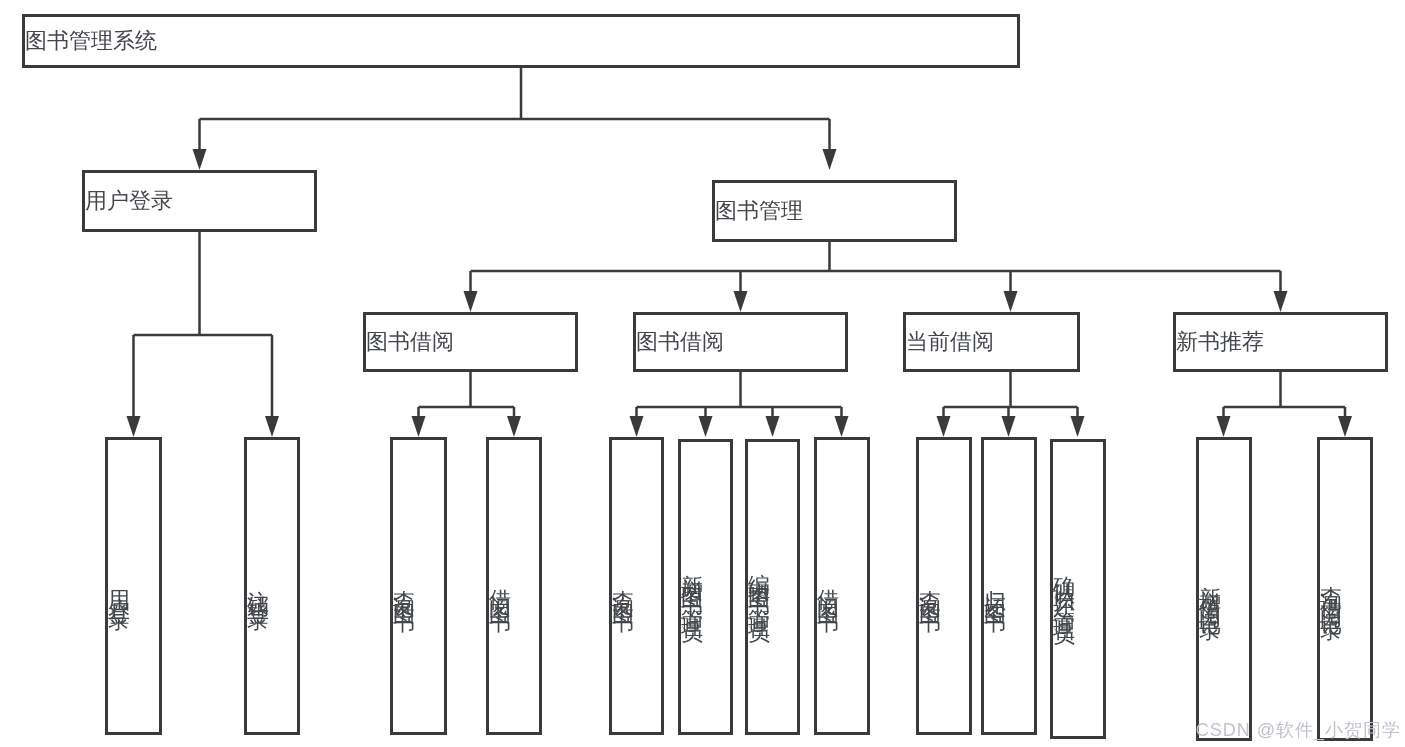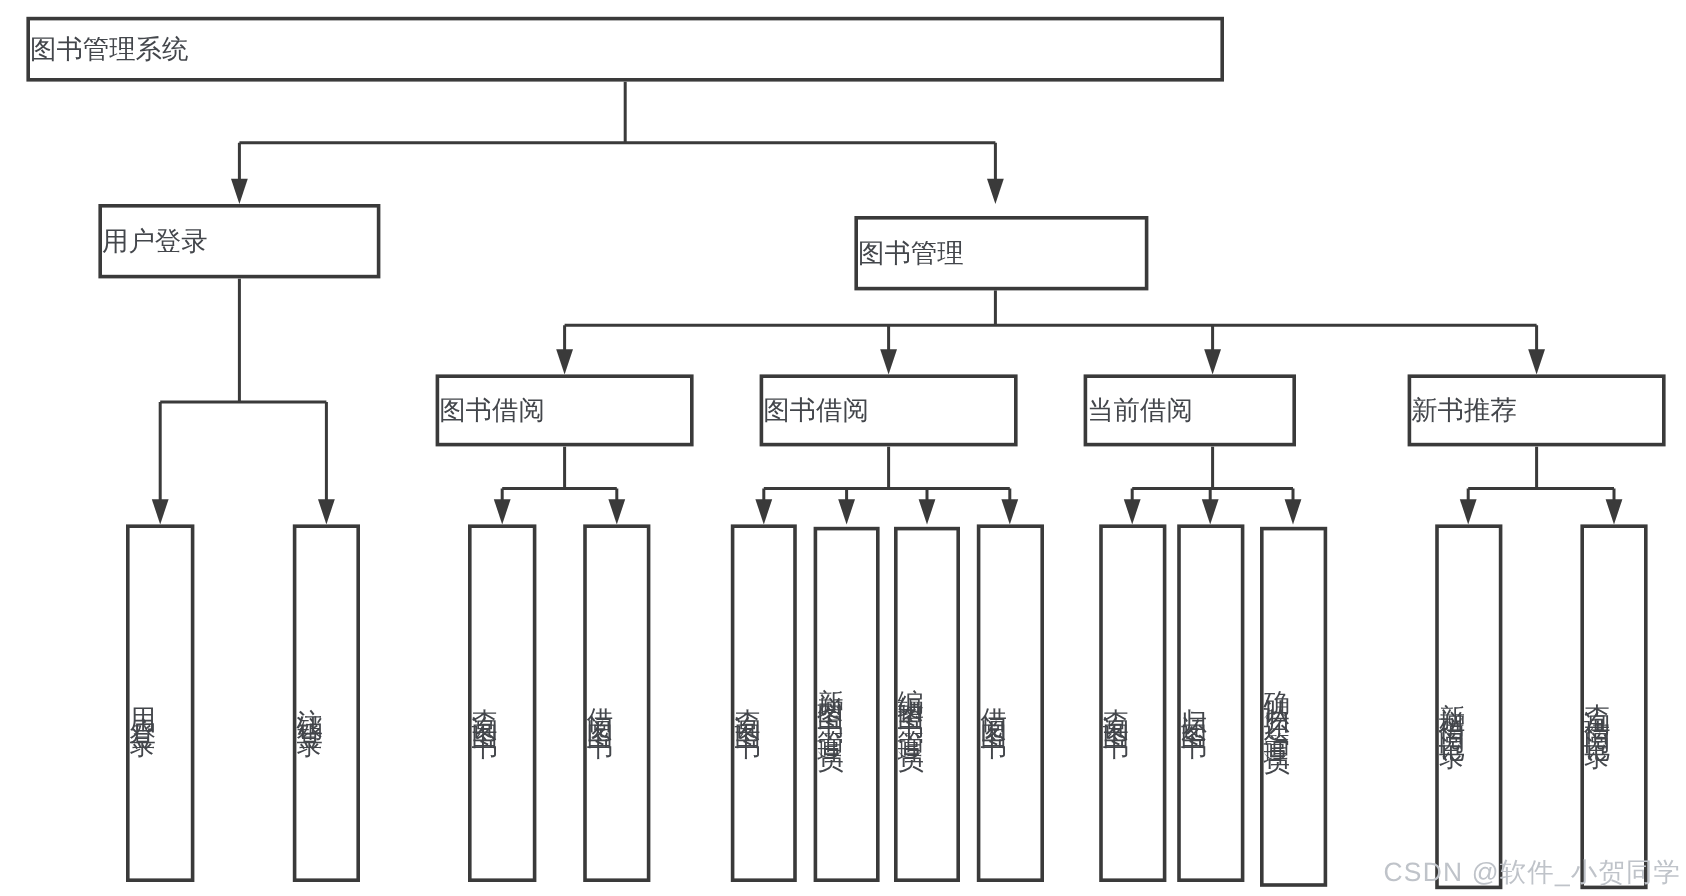--- a/index.html
+++ b/index.html
@@ -45,21 +45,21 @@
   .node.v span {
     writing-mode: vertical-rl;
     letter-spacing: 7px;
     line-height: 1;
     white-space: nowrap;
   }
   .watermark {
     position: absolute;
     right: 4px;
     bottom: 5px;
-    font-size: 22px;
+    font-size: 18px;
     color: var(--watermark);
     letter-spacing: 1px;
   }
 </style>
 </head>
 <body>
 
 <div class="stage">
 
   <svg class="connectors" width="1405" height="747" viewBox="0 0 1405 747">

